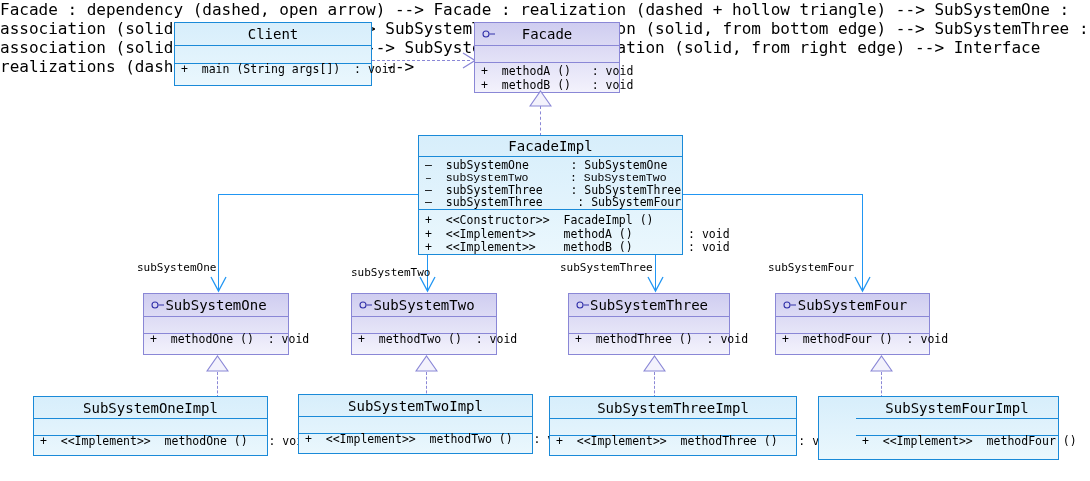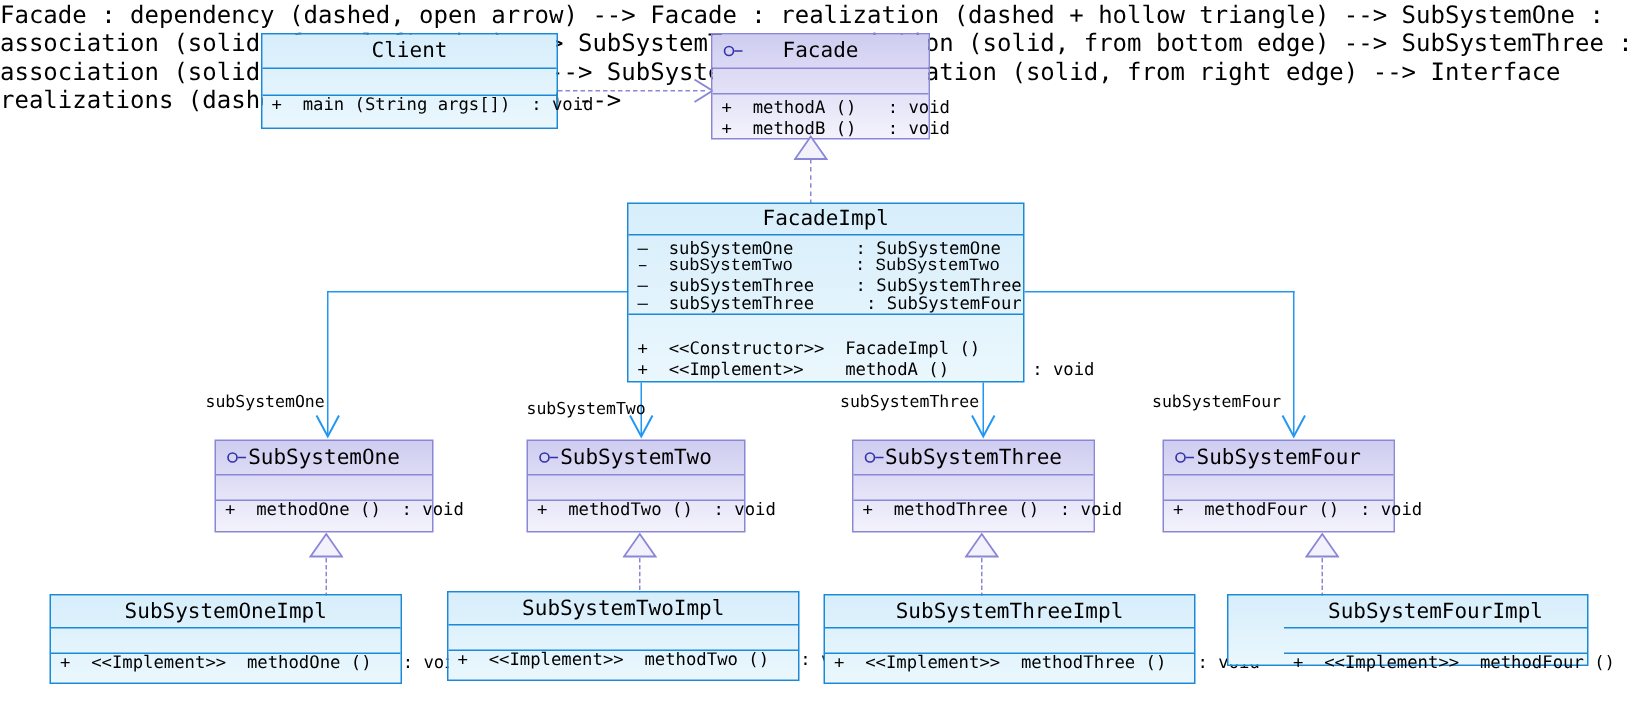--- a/index.html
+++ b/index.html
@@ -218,23 +218,24 @@
   <div class="uml-box cls" style="left:418px; top:135px; width:265px; height:120px;">
     <div class="sec sec-title" style="height:20px;">
       <span>FacadeImpl</span>
     </div>
     <div class="sec" style="height:53px; padding-top:2px;">
       <div class="row" style="height:12.5px;">–  subSystemOne      : SubSystemOne</div>
       <div class="row" style="height:12.5px;font-family:Liberation Mono, monospace;">–  subSystemTwo      : SubSystemTwo</div>
       <div class="row" style="height:12.5px;">–  subSystemThree    : SubSystemThree</div>
       <div class="row" style="height:12.5px;">–  subSystemThree     : SubSystemFour</div>
     </div>
-    <div class="sec" style="height:57px; padding-top:16px;">
+    <div class="sec" style="height:57px; padding-top:4px;">
       <div class="row" style="height:13.5px;">+  &lt;&lt;Constructor&gt;&gt;  FacadeImpl ()</div>
       <div class="row" style="height:13.5px;">+  &lt;&lt;Implement&gt;&gt;    methodA ()        : void</div>
+      <div class="row" style="height:13.5px;">+  &lt;&lt;Implement&gt;&gt;    methodB ()        : void</div>
     </div>
   </div>
 
   
   <div class="uml-box iface" style="left:143px; top:293px; width:146px; height:62px;">
     <div class="sec sec-title" style="height:22px;">
       <svg class="lollipop" viewBox="0 0 14 9">
         <circle cx="4" cy="4.5" r="3" fill="none" stroke="#3333aa" stroke-width="1.1"></circle>
         <line x1="7.5" y1="4.5" x2="13" y2="4.5" stroke="#3333aa" stroke-width="1.1"></line>
       </svg>
@@ -318,21 +319,21 @@
     <div class="sec sec-title" style="height:21px;">
       <span>SubSystemThreeImpl</span>
     </div>
     <div class="sec sec-empty" style="height:17px;"></div>
     <div class="sec" style="height:20px;">
       <div class="row">+  &lt;&lt;Implement&gt;&gt;  methodThree ()   : void</div>
     </div>
   </div>
 
   
-  <div class="uml-box cls" style="left:818px; top:396px; width:241px; height:48px;padding-left:37px;">
+  <div class="uml-box cls" style="left:818px; top:396px; width:241px; height:64px;padding-left:37px;">
     <div class="sec sec-title" style="height:21px;">
       <span>SubSystemFourImpl</span>
     </div>
     <div class="sec sec-empty" style="height:17px;"></div>
     <div class="sec" style="height:20px;">
       <div class="row">+  &lt;&lt;Implement&gt;&gt;  methodFour ()   : void</div>
     </div>
   </div>
 
 </div>

